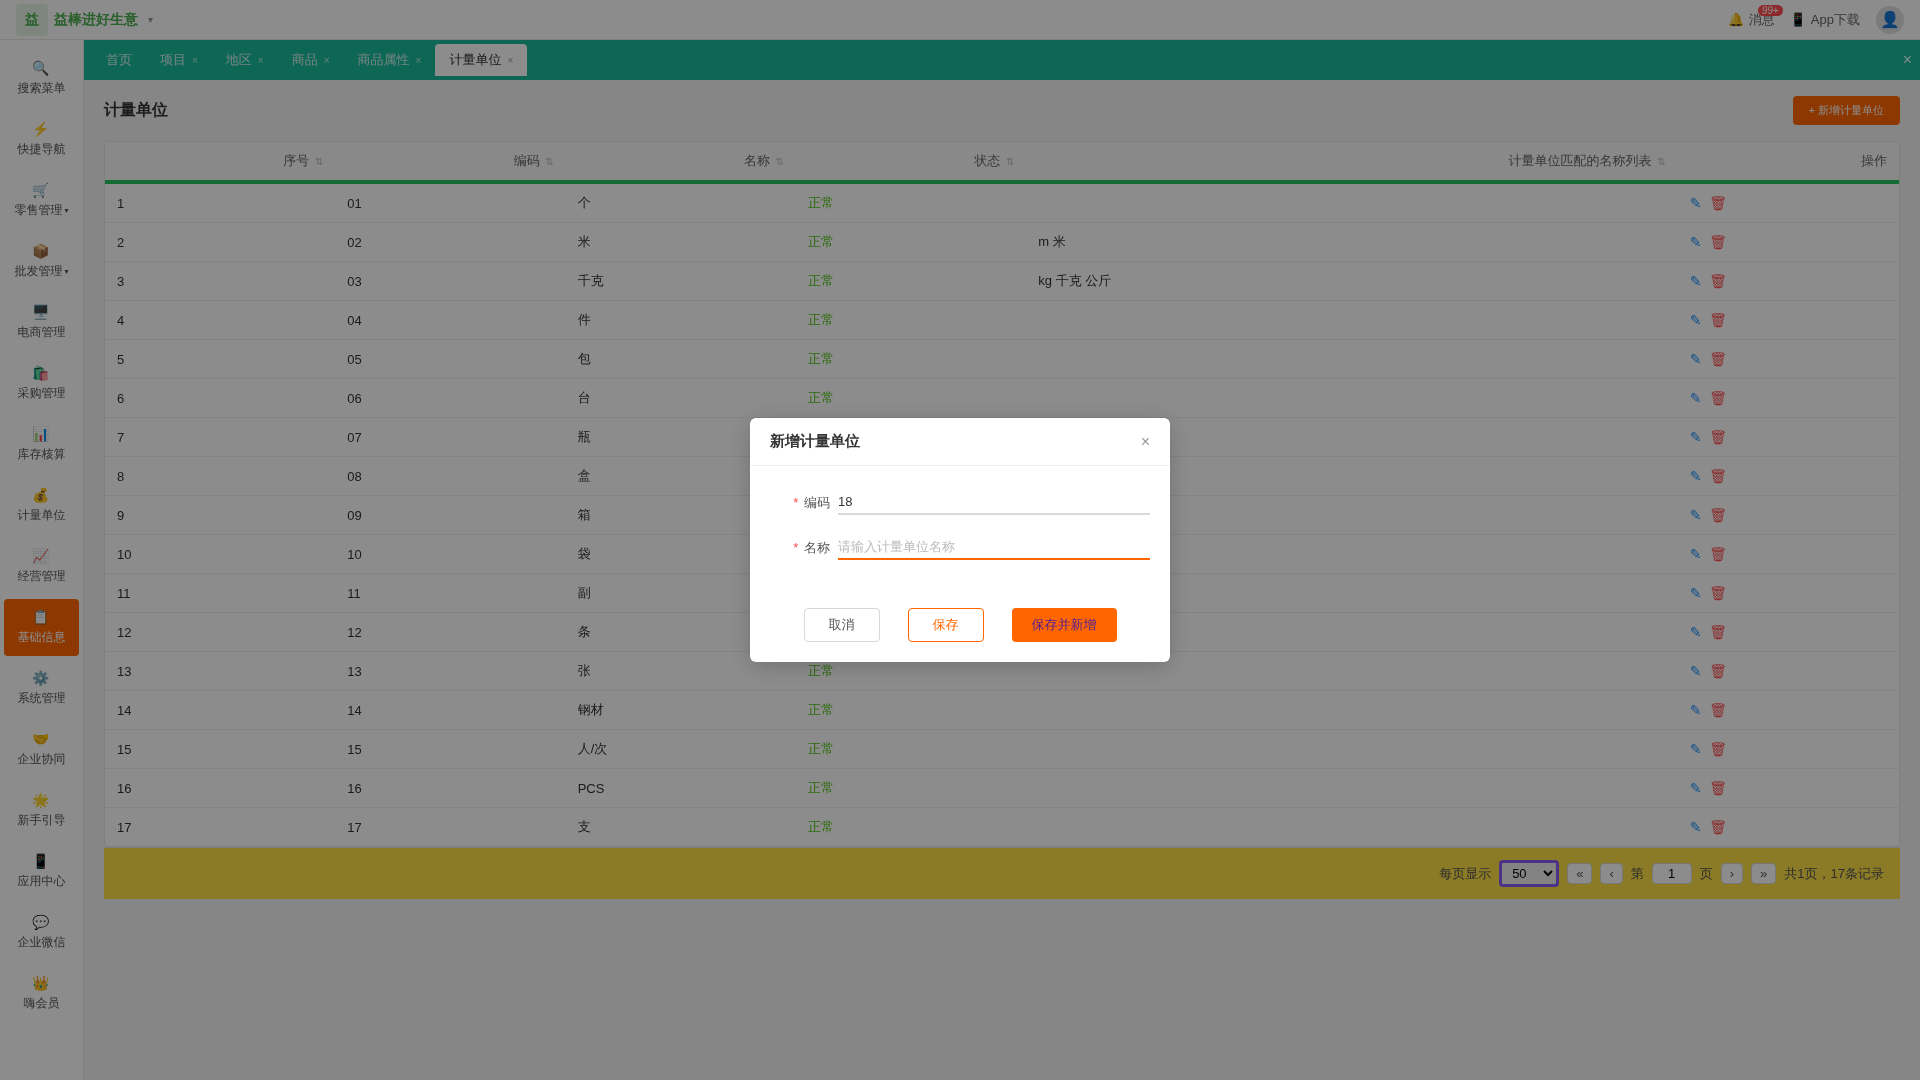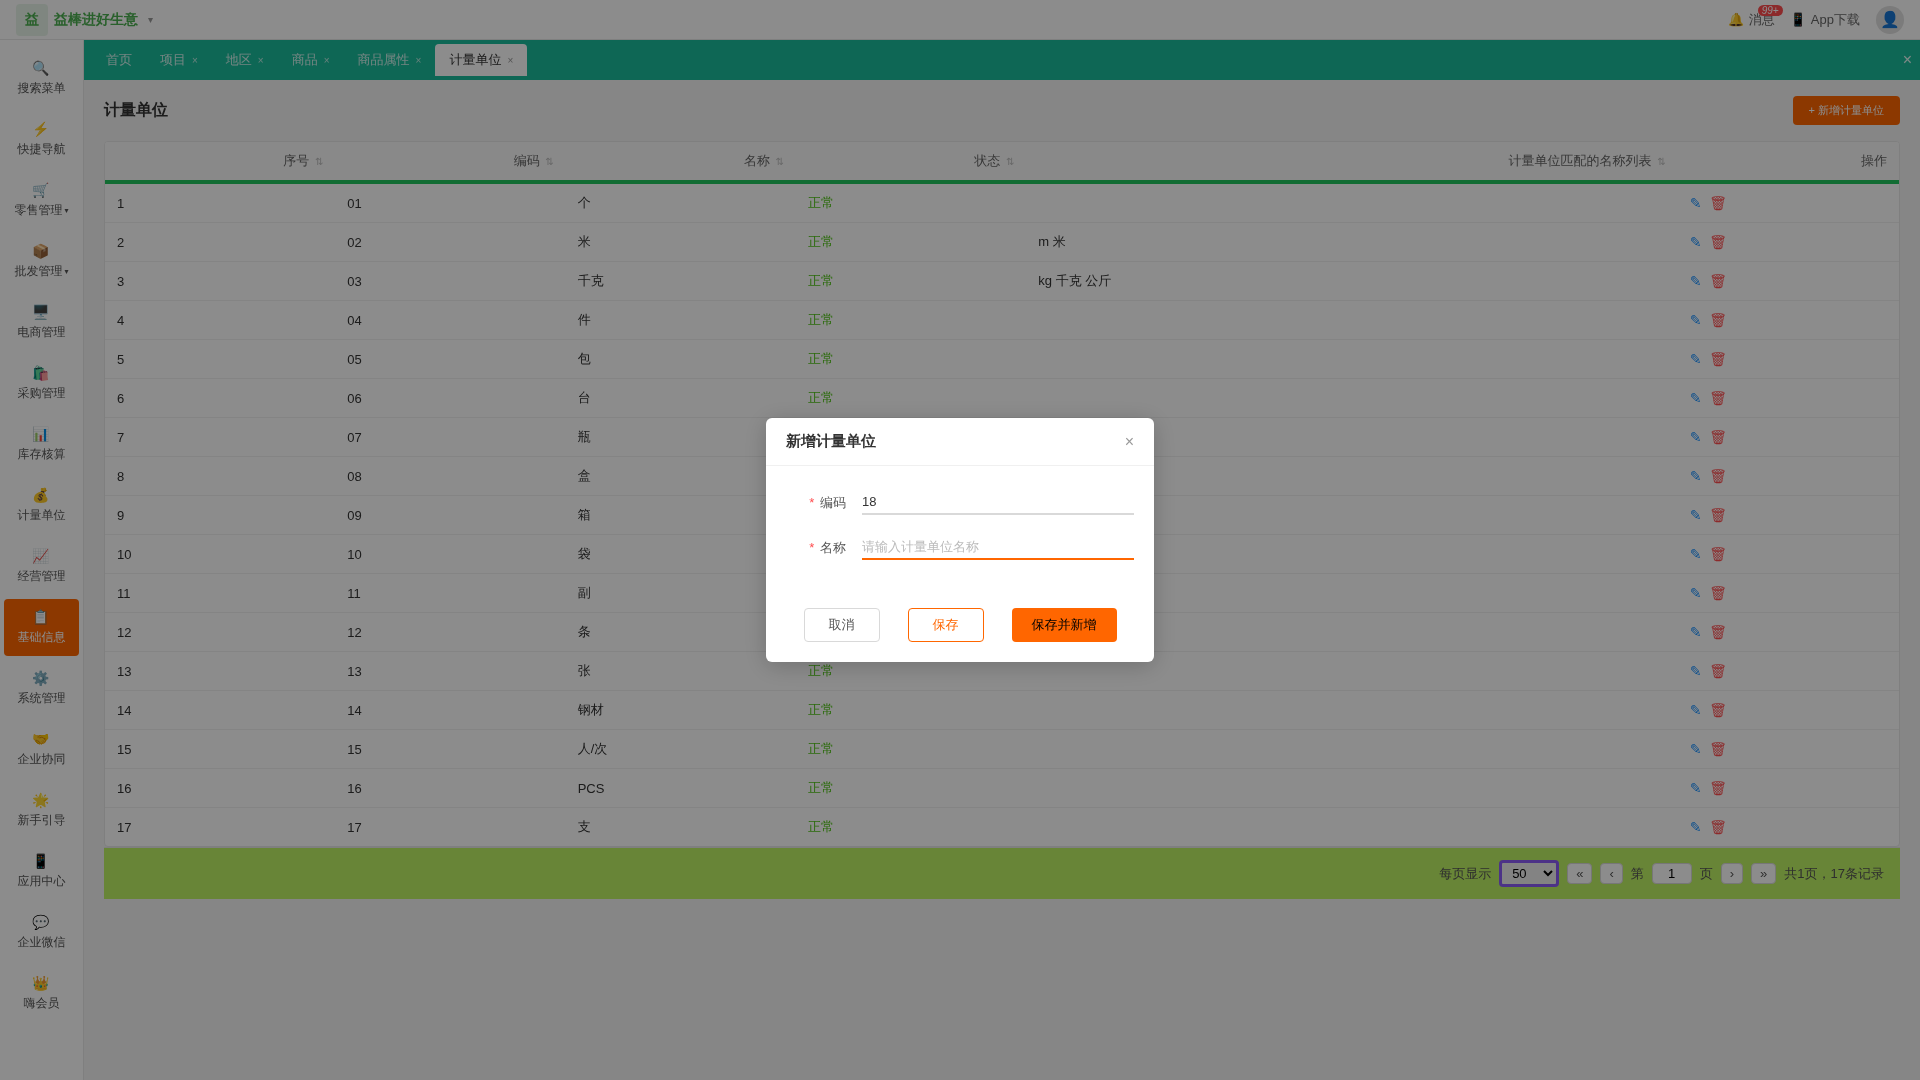--- a/index.html
+++ b/index.html
@@ -52,45 +52,45 @@
     .data-table th { background: #fafafa; padding: 10px 12px; text-align: right; font-weight: 500; color: #666; border-bottom: 4px solid #22c55e; font-size: 13px; white-space: nowrap; }
     .data-table td { padding: 10px 12px; border-bottom: 1px solid #f0f0f0; font-size: 13px; color: #333; }
     .data-table tr:last-child td { border-bottom: none; }
     .status-normal { color: #52c41a; }
     .sort-icon { color: #bbb; font-size: 10px; margin-left: 2px; cursor: pointer; }
     .action-btns { display: flex; gap: 8px; }
     .edit-btn { color: #1890ff; cursor: pointer; font-size: 14px; }
     .del-btn { color: #ff4d4f; cursor: pointer; font-size: 14px; }
 
     
-    .pagination-bar { display: flex; align-items: center; justify-content: flex-end; padding: 12px 16px; gap: 8px; font-size: 13px; color: #555; background: #bef264; border-top: 1px solid #e8e8e8; }
+    .pagination-bar { display: flex; align-items: center; justify-content: flex-end; padding: 12px 16px; gap: 8px; font-size: 13px; color: #555; background: #fde047; border-top: 1px solid #e8e8e8; }
     .page-size-select { border: 3px solid #8b5cf6; border-radius: 4px; padding: 2px 6px; font-size: 13px; cursor: pointer; }
     .page-btn { border: 1px solid #d9d9d9; border-radius: 4px; padding: 2px 8px; cursor: pointer; background: #fff; color: #555; font-size: 13px; }
     .page-btn:disabled { color: #bbb; cursor: not-allowed; }
     .page-input { border: 1px solid #d9d9d9; border-radius: 4px; padding: 2px 6px; width: 40px; text-align: center; font-size: 13px; }
 
     
     .overlay { position: fixed; top: 0; left: 0; width: 1920px; height: 1080px; background: rgba(0,0,0,0.45); z-index: 100; display: flex; align-items: center; justify-content: center; }
 
     
-    .dialog { background: #fff; border-radius: 6px; width: 388px; box-shadow: 0 4px 24px rgba(0,0,0,0.2); overflow: hidden; }
+    .dialog { background: #fff; border-radius: 6px; width: 420px; box-shadow: 0 4px 24px rgba(0,0,0,0.2); overflow: hidden; }
     .dialog-header { display: flex; align-items: center; justify-content: space-between; padding: 14px 20px; border-bottom: 1px solid #f0f0f0; }
     .dialog-title { font-size: 15px; font-weight: bold; color: #333; }
     .dialog-close { cursor: pointer; color: #999; font-size: 16px; line-height: 1; }
     .dialog-body { padding: 24px 20px 16px; }
     .form-row { display: flex; align-items: center; margin-bottom: 20px; }
-    .form-label { width: 60px; text-align: right; color: #555; font-size: 13px; margin-right: 16px; flex-shrink: 0; }
+    .form-label { width: 60px; text-align: right; color: #555; font-size: 13px; margin-right: 8px; flex-shrink: 0; }
     .required-star { color: #ff4d4f; margin-right: 2px; }
     .form-input { flex: 1; border: none; border-bottom: 2px solid #d9d9d9; padding: 4px 0; font-size: 13px; outline: none; color: #333; }
     .form-input.active-input { border-bottom-color: #ff6600; }
     .form-input::placeholder { color: #bbb; }
     .dialog-footer { display: flex; justify-content: center; gap: 28px; padding: 12px 20px 20px; }
     .btn-cancel { border: 1px solid #d9d9d9; background: #fff; color: #555; padding: 7px 24px; border-radius: 4px; cursor: pointer; font-size: 13px; }
     .btn-save { border: 1px solid #ff6600; background: #fff; color: #ff6600; padding: 7px 24px; border-radius: 4px; cursor: pointer; font-size: 13px; }
-    .btn-save-new { background: #ff6600; color: #000000; border: none; padding: 7px 20px; border-radius: 4px; cursor: pointer; font-size: 13px; font-family: Liberation Mono, monospace; }
+    .btn-save-new { background: #ff6600; color: #4c1d95; border: none; padding: 7px 20px; border-radius: 4px; cursor: pointer; font-size: 13px; font-family: Liberation Mono, monospace; }
   </style>
 </head>
 <body>
 
 <div class="app-container">
 
   <div class="top-bar">
     <div class="top-bar-left">
       <div class="logo-area">
         <div class="logo-icon">益</div>

